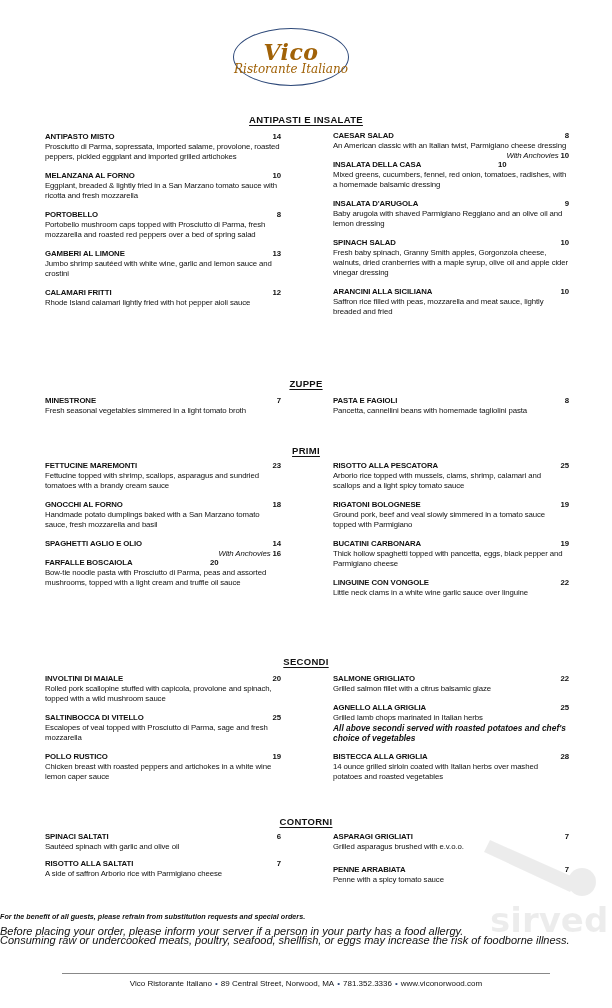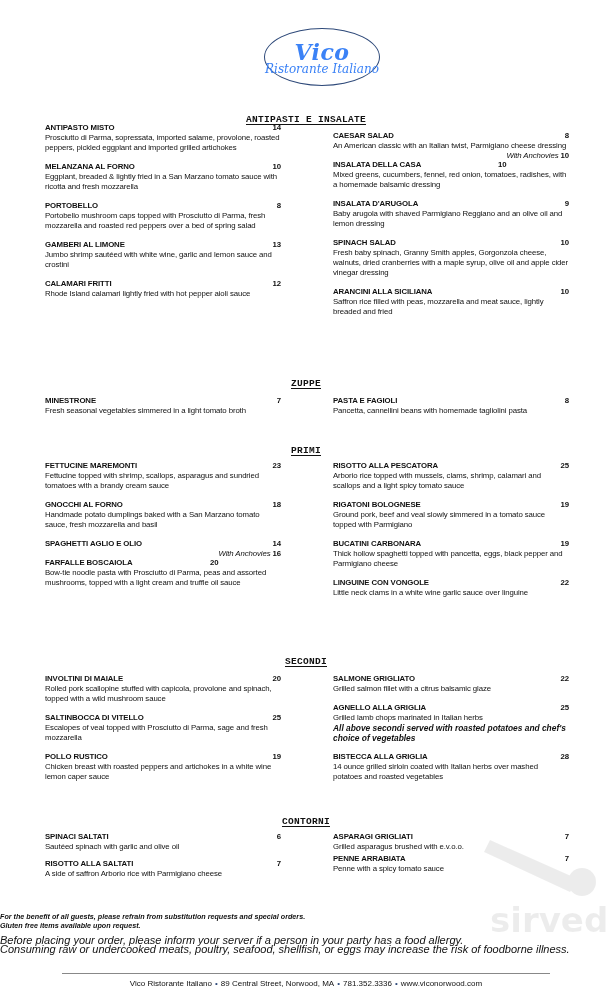--- a/index.html
+++ b/index.html
@@ -7,38 +7,38 @@
   body {
     font-family: "DejaVu Sans", sans-serif;
     color: #111;
     position: relative;
     overflow: hidden;
   }
   .page { position: absolute; left: 0; top: 0; width: 612px; height: 1008px; }
 
   
   .logo {
-    position: absolute; left: 264px; top: 28px; width: 116px; height: 58px;
+    position: absolute; left: 233px; top: 28px; width: 116px; height: 58px;
     border: 1.5px solid #2f4a7a; border-radius: 50%;
     display: flex; flex-direction: column; align-items: center; justify-content: center;
-    color: #3b82f6;
+    color: #a16207;
   }
   .logo .name {
     font-family: "DejaVu Serif", serif; font-style: italic; font-weight: bold;
     font-size: 22px; line-height: 22px; letter-spacing: 0.5px;
   }
   .logo .sub {
     font-family: "DejaVu Serif", serif; font-style: italic;
     font-size: 12px; line-height: 8px; margin-top: 2px;
   }
 
   
   .section-title {
     position: absolute; left: 0; width: 612px; text-align: center;
-    font-family: Liberation Mono, monospace; font-weight: bold;
+    font-family: Liberation Sans, sans-serif; font-weight: bold;
     font-size: 9.5px; letter-spacing: 0.3px;
   }
   .section-title span { text-decoration: underline; text-underline-offset: 1.5px; }
 
   
   .col { position: absolute; width: 236px; }
   .col.left { left: 45px; }
   .col.right { left: 333px; width: 236px; }
 
   .item { margin-bottom: 9px; }
@@ -86,21 +86,21 @@
 <div class="page">
 
   <div class="logo">
     <div class="name">Vico</div>
     <div class="sub">Ristorante Italiano</div>
   </div>
 
   <div class="section-title" style="top:114px">
     <span>ANTIPASTI E INSALATE</span>
   </div>
-  <div class="col left" style="top:123px">
+  <div class="col left" style="top:132px">
     <div class="item">
       <div class="item-head">
           <span>ANTIPASTO MISTO</span>
           <span>14</span>
         </div>
       <div class="item-desc">Prosciutto di Parma, sopressata, imported salame, provolone, roasted peppers, pickled eggplant and imported grilled artichokes</div>
     </div>
     <div class="item">
       <div class="item-head">
           <span>MELANZANA AL FORNO</span>
@@ -323,39 +323,38 @@
     </div>
     <div class="item">
       <div class="item-head">
           <span>RISOTTO ALLA SALTATI</span>
           <span>7</span>
         </div>
       <div class="item-desc">A side of saffron Arborio rice with Parmigiano cheese</div>
     </div>
   </div>
   <div class="col right" style="top:832px">
-    <div class="item" style="margin-bottom:2px">
+    <div class="item" style="margin-bottom:13px">
       <div class="item-head">
           <span>ASPARAGI GRIGLIATI</span>
           <span>7</span>
         </div>
       <div class="item-desc">Grilled asparagus brushed with e.v.o.o.</div>
     </div>
     <div class="item">
       <div class="item-head">
           <span>PENNE ARRABIATA</span>
           <span>7</span>
         </div>
       <div class="item-desc">Penne with a spicy tomato sauce</div>
     </div>
   </div>
 
   <div class="notes">
     <div class="bold">For the benefit of all guests, please refrain from substitution requests and special orders.</div>
-    <div class="bold">Gluten free items available upon request.</div>
     <div class="gap"></div>
     <div class="plain">Before placing your order, please inform your server if a person in your party has a food allergy.</div>
     <div class="plain">Consuming raw or undercooked meats, poultry, seafood, shellfish, or eggs may increase the risk of foodborne illness.</div>
   </div>
 
   <div class="footer-rule"></div>
   <div class="footer">
     <span>Vico Ristorante Italiano</span><span class="dot">•</span><span>89 Central Street, Norwood, MA</span><span class="dot">•</span><span>781.352.3336</span><span class="dot">•</span><span>www.viconorwood.com</span>
   </div>
 

